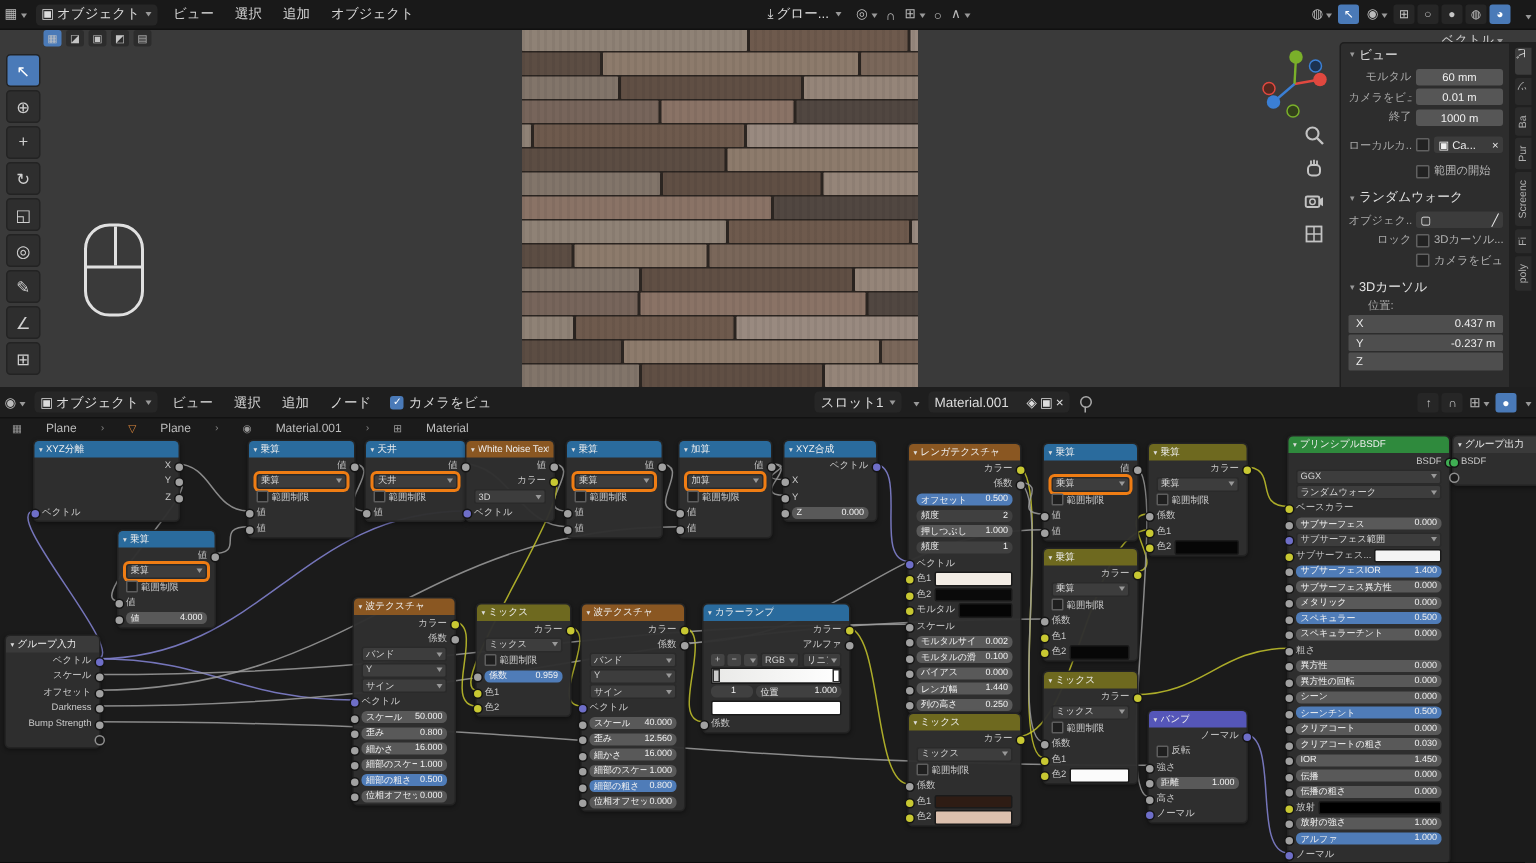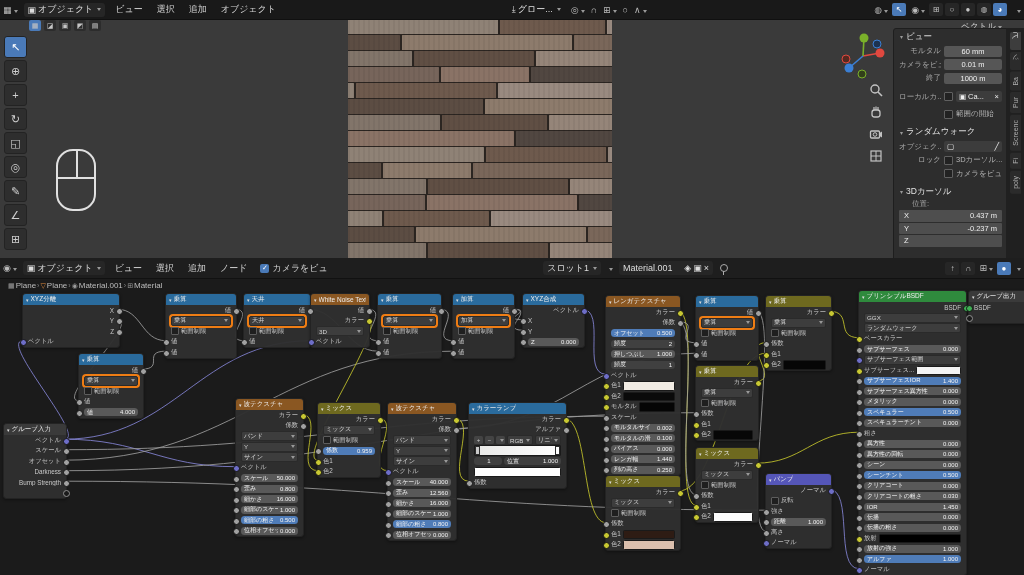--- a/index.html
+++ b/index.html
@@ -62,21 +62,21 @@
   .vtab.active{background:#3d3d3d;color:#e8e8e8;}
   
   #node-editor{position:absolute;top:258px;left:0;width:1024px;height:317px;}
   #ne-header{position:absolute;top:0;left:0;right:0;height:20px;background:#1e1e1e;
     display:flex;align-items:center;border-bottom:1px solid #111;z-index:20;}
   .cbx{width:9px;height:9px;background:#4a7ab8;border-radius:2px;color:#fff;font-size:7px;
     display:flex;align-items:center;justify-content:center;margin:0 3px 0 6px;}
   .mat-sphere{width:9px;height:9px;border-radius:50%;flex:none;
     background:radial-gradient(circle at 35% 30%,#cfcfcf,#5a5a5a);}
   #ne-canvas{position:absolute;top:20px;left:0;right:0;bottom:0;background:#1b1b1b;overflow:hidden;}
-  #crumbs{position:absolute;left:8px;top:3px;display:flex;align-items:center;gap:1px;z-index:15;
+  #crumbs{position:absolute;left:8px;top:3px;display:flex;align-items:center;gap:16px;z-index:15;
     font-size:8px;color:#bdbdbd;}
   #crumbs .cicon{font-size:7px;}
   #crumbs .csep{color:#808080;font-size:7px;}
   #link-layer{position:absolute;inset:0;z-index:1;}
   #node-layer{position:absolute;inset:0;z-index:2;}
   .node{position:absolute;background:rgba(47,47,47,.97);border:1px solid #232323;border-radius:3.5px;
     box-shadow:0 1px 3px rgba(0,0,0,.4);}
   .nhead{height:11px;border-radius:3px 3px 0 0;display:flex;align-items:center;gap:2px;
     padding:0 3px;color:#eee;font-size:6.5px;white-space:nowrap;overflow:hidden;}
   .ncaret{font-size:5px;color:#ddd;}

